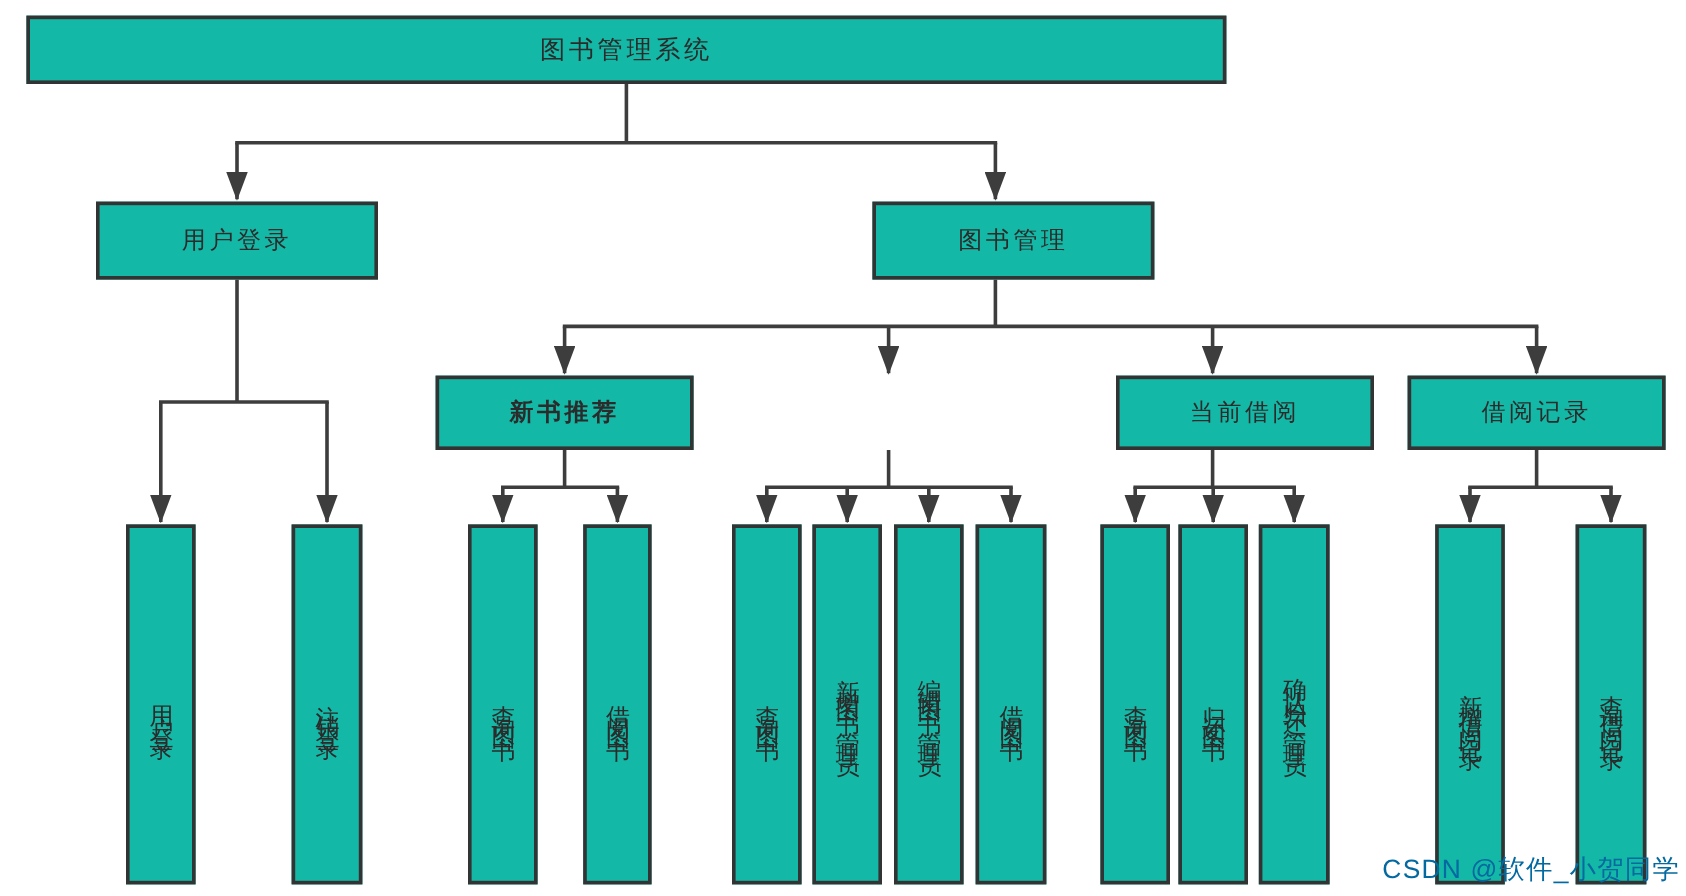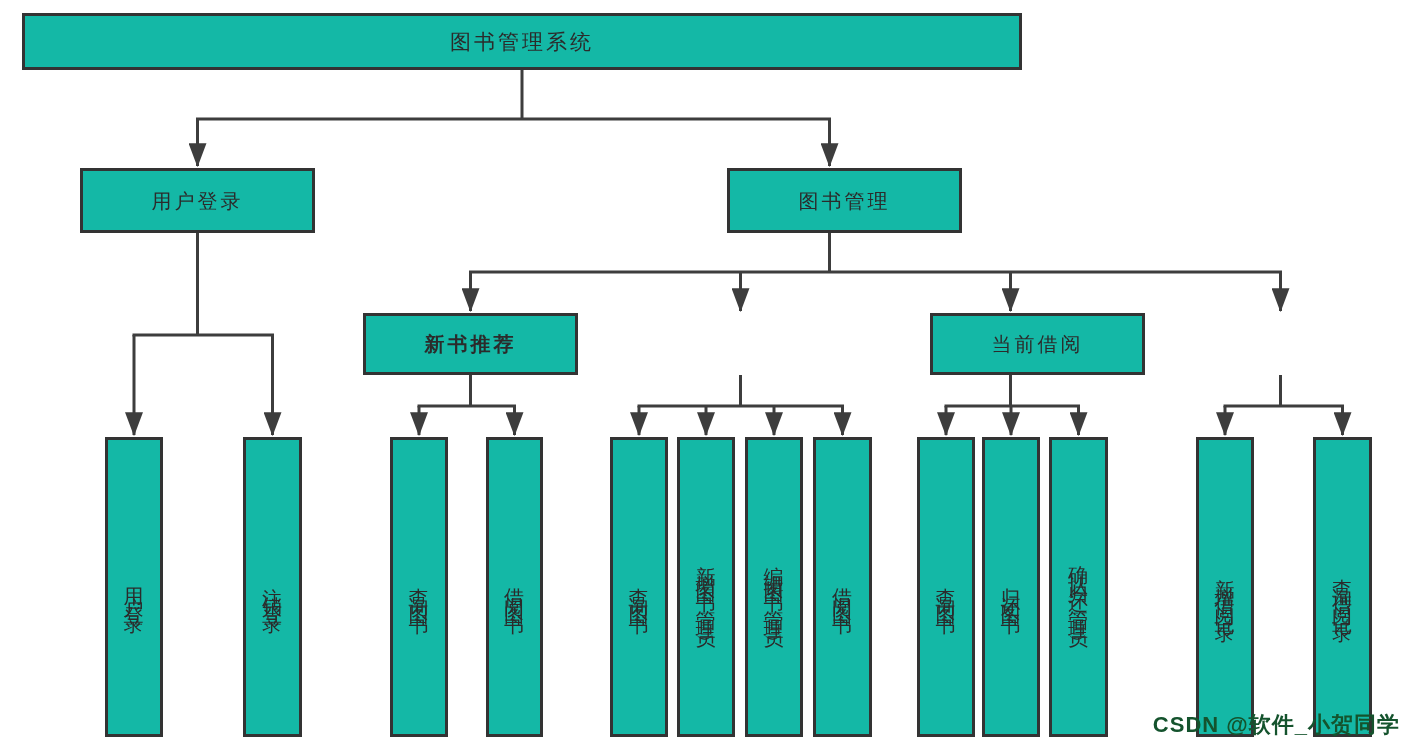--- a/index.html
+++ b/index.html
@@ -42,25 +42,24 @@
     text-orientation: mixed;
     font-size: 20px;
     letter-spacing: 9px;
     padding-top: 6px;
   }
   .watermark {
     position: absolute;
     right: 5px;
     bottom: 7px;
     font-size: 22px;
-    color: #14532d;
+    color: #0369a1;
     letter-spacing: 1px;
     z-index: 5;
     white-space: nowrap;
-    font-weight: bold;
   }
 </style>
 </head>
 <body>
 
 <div class="stage">
 
   <svg class="wires" width="1405" height="747" viewBox="0 0 1405 747" aria-hidden="true">
     <defs>
       <marker id="arrow" viewBox="0 0 8 6" refX="7.6" refY="3" markerWidth="8" markerHeight="6" orient="auto" markerUnits="strokeWidth">
@@ -111,20 +110,21 @@
     </g>
   </svg>
 
   <div class="node hbox" style="left:22px; top:13px; width:1000px; height:57px; font-size:21px;">图书管理系统</div>
 
   <div class="node hbox" style="left:80px; top:168px; width:235px; height:65px;">用户登录</div>
   <div class="node hbox" style="left:712px; top:168px; width:235px; height:65px;margin-left:15px;">图书管理</div>
 
   <div class="node hbox" style="left:363px; top:313px; width:215px; height:62px;font-weight:bold;">新书推荐</div>
   <div class="node hbox" style="left:903px; top:313px; width:215px; height:62px;margin-left:27px;">当前借阅</div>
+  <div class="node hbox" style="left:1173px; top:313px; width:215px; height:62px;">借阅记录</div>
 
   <div class="node vbox" style="left:105px; top:437px; width:58px; height:300px;">用户登录</div>
   <div class="node vbox" style="left:243px; top:437px; width:59px; height:300px;">注销登录</div>
 
   <div class="node vbox" style="left:390px; top:437px; width:58px; height:300px;">查询图书</div>
   <div class="node vbox" style="left:486px; top:437px; width:57px; height:300px;">借阅图书</div>
 
   <div class="node vbox" style="left:610px; top:437px; width:58px; height:300px;">查询图书</div>
   <div class="node vbox" style="left:677px; top:437px; width:58px; height:300px;">新增图书（管理员）</div>
   <div class="node vbox" style="left:745px; top:437px; width:58px; height:300px;">编辑图书（管理员）</div>

